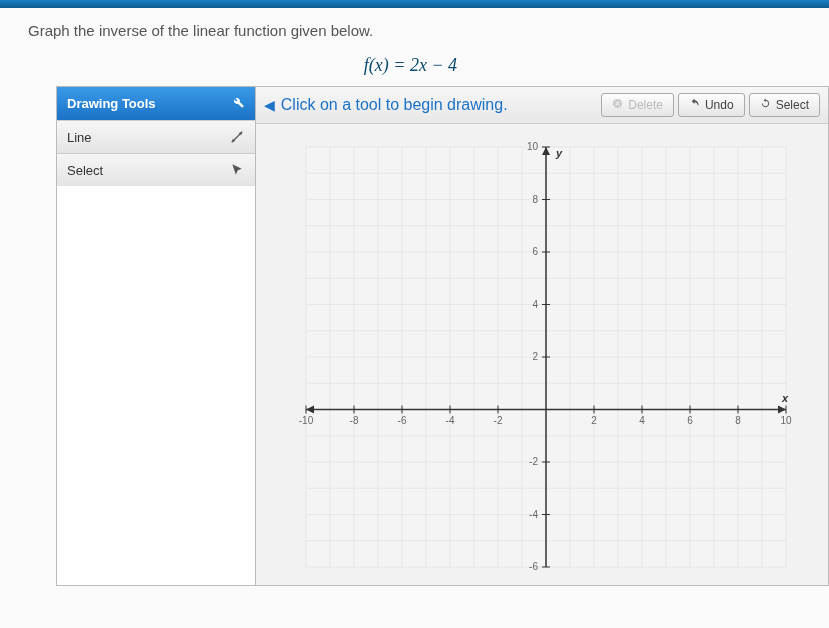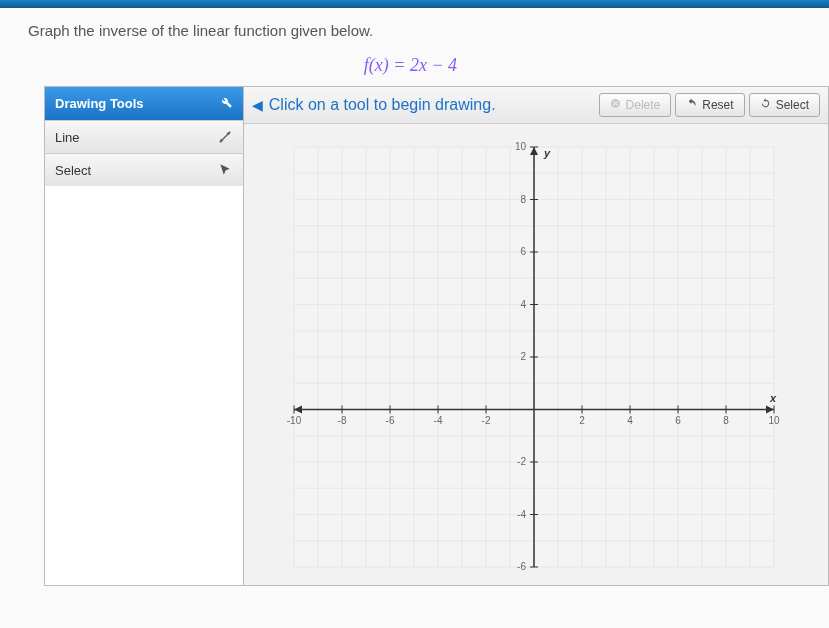--- a/index.html
+++ b/index.html
@@ -18,26 +18,26 @@
     .question {
       padding: 14px 12px 10px 28px;
       color: #555;
       font-size: 15px;
     }
     .formula {
       text-align: center;
       font-family: "Times New Roman", serif;
       font-style: italic;
       font-size: 18px;
-      color: #8b5cf6;
+      color: #0c4a6e;
       margin: 6px 8px 10px 0;
     }
     .workspace {
       display: flex;
-      margin: 0 0 0 44px;
+      margin: 0 0 0 56px;
       border-radius: 24px;
     }
     .tools {
       width: 200px;
       border: 1px solid #bbb;
       background: #fff;
     }
     .tool-header {
       background: linear-gradient(#3a9ae8, #1b72c6);
       color: #fff;
@@ -165,21 +165,21 @@
             </svg>
         </span>
         <span>Delete</span>
       </div>
       <div class="btn">
         <span>
           <svg width="11" height="11" viewBox="0 0 24 24">
               <path d="M12 5V1L6 7l6 6V9c4 0 7 3 7 7h2c0-6-4-11-9-11z" fill="#555"></path>
             </svg>
         </span>
-        <span>Reset</span>
+        <span>Undo</span>
       </div>
       <div class="btn">
         <span>
           <svg width="11" height="11" viewBox="0 0 24 24">
               <path d="M12 4V1L8 5l4 4V6c3.3 0 6 2.7 6 6s-2.7 6-6 6-6-2.7-6-6H4c0 4.4 3.6 8 8 8s8-3.6 8-8-3.6-8-8-8z" fill="#555"></path>
             </svg>
         </span>
         <span>Select</span>
       </div>
     </div>

